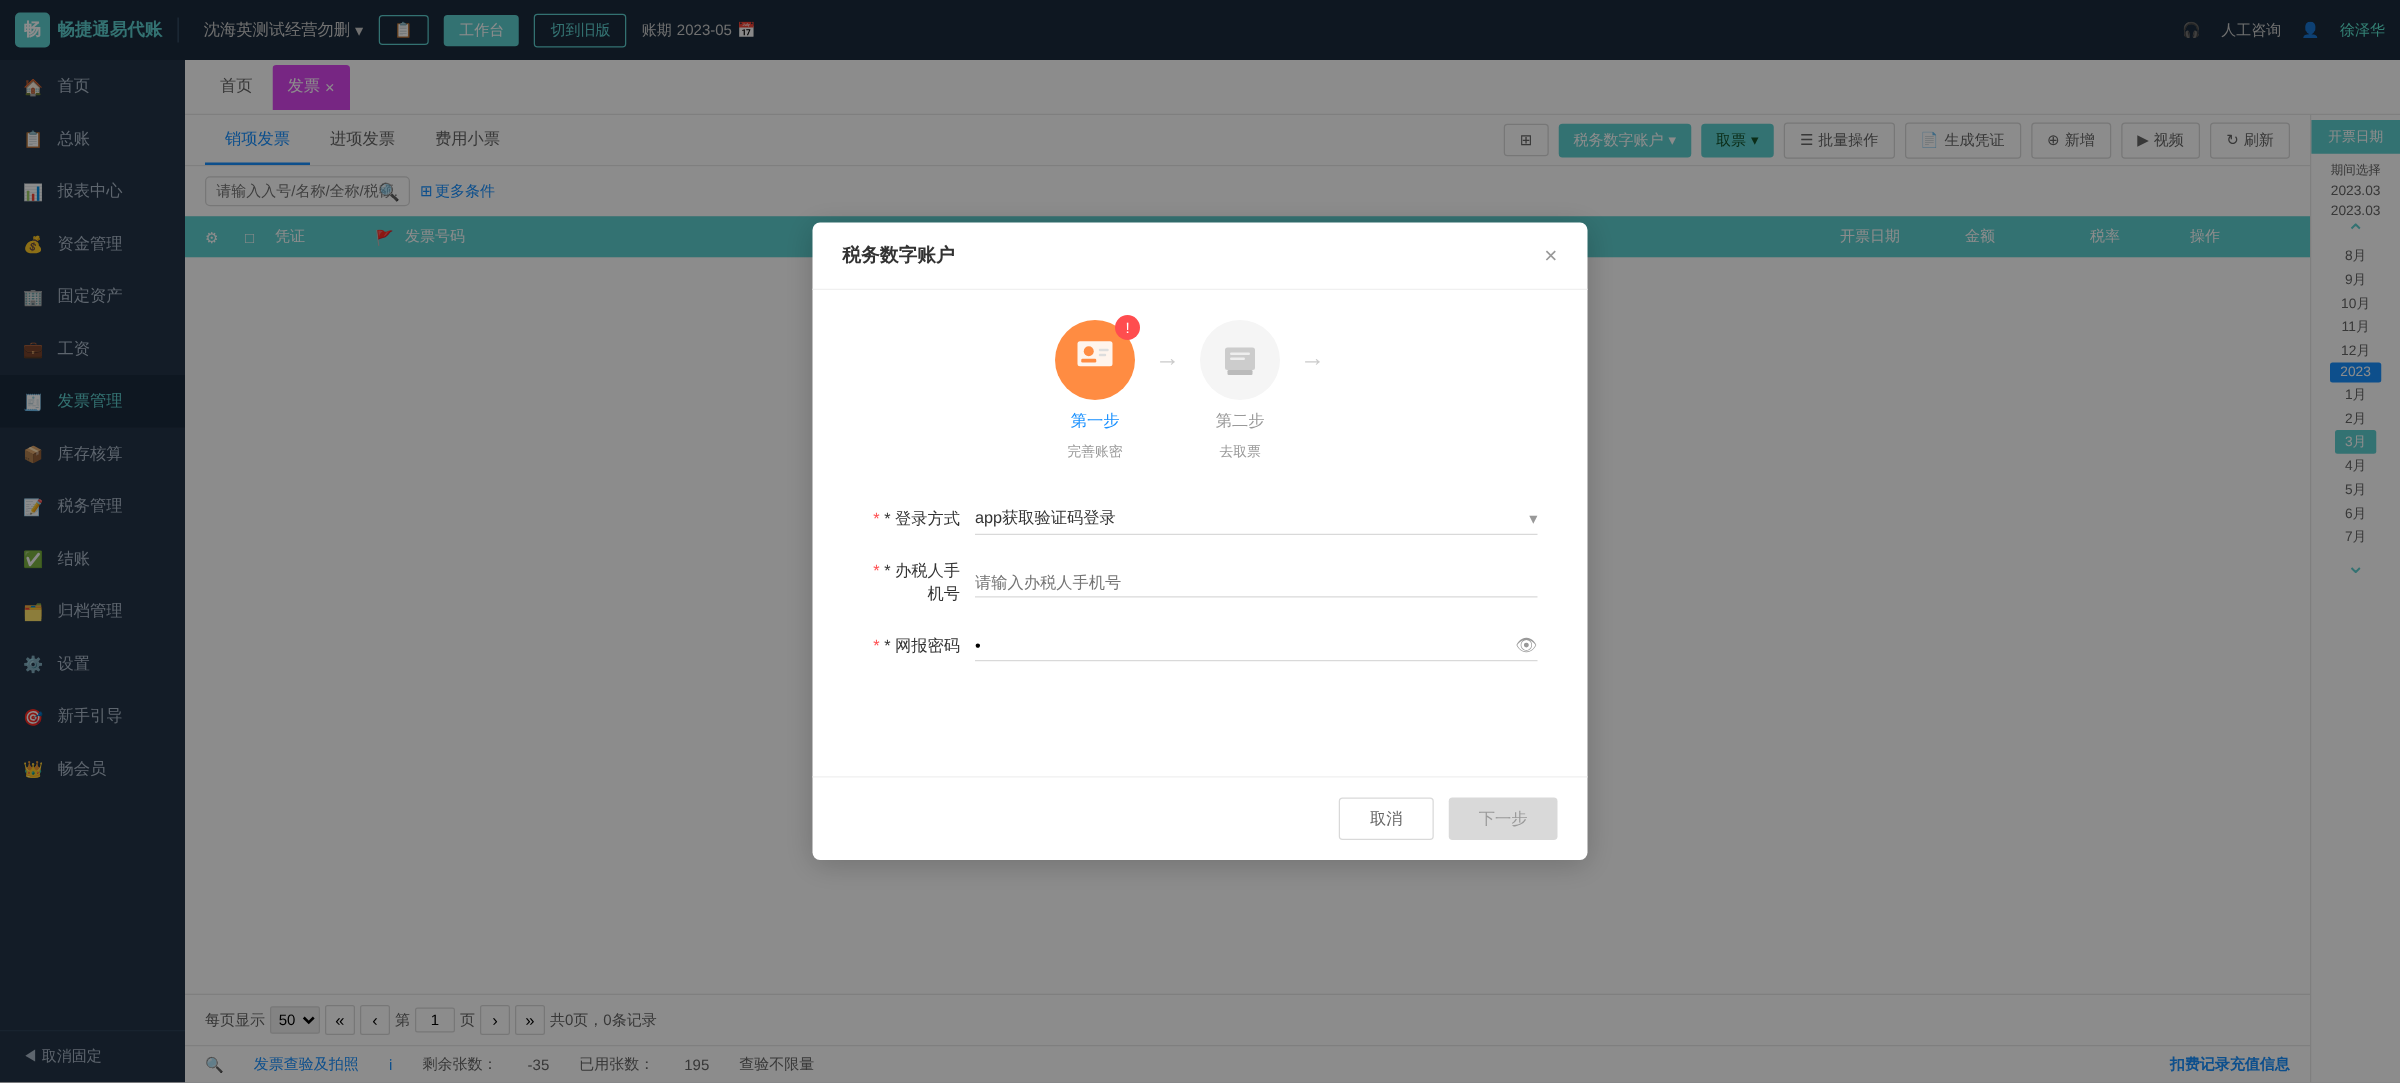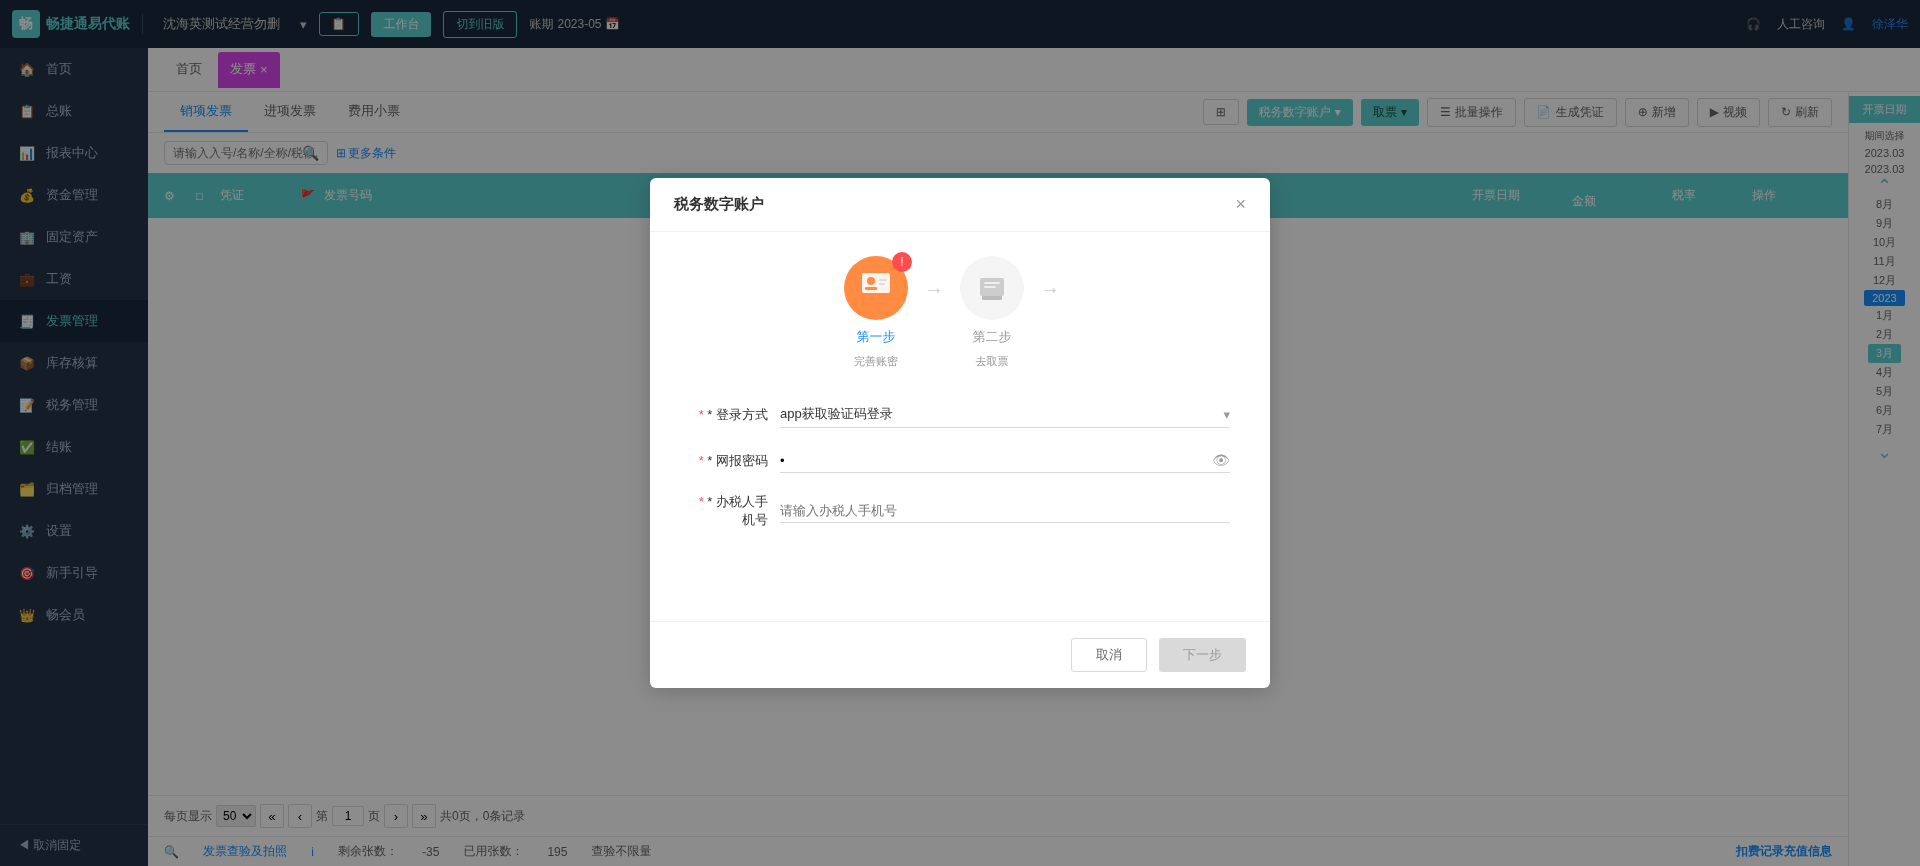--- a/index.html
+++ b/index.html
@@ -8,26 +8,26 @@
     
     .app-container { display: flex; flex-direction: column; height: 866px; width: 1920px; }
     .top-bar { height: 48px; background: #1a2b3c; display: flex; align-items: center; padding: 0 12px; gap: 12px; flex-shrink: 0; }
     .main-area { display: flex; flex: 1; overflow: hidden; }
     .sidebar { width: 148px; background: #243447; flex-shrink: 0; display: flex; flex-direction: column; }
     .content-area { flex: 1; display: flex; flex-direction: column; background: #f0f2f5; position: relative; }
 
     
     .logo { color: #5ecfcf; font-size: 14px; font-weight: bold; display: flex; align-items: center; gap: 6px; }
     .logo-icon { width: 28px; height: 28px; background: #5ecfcf; border-radius: 4px; display: flex; align-items: center; justify-content: center; }
-    .company-selector { display: flex; align-items: center; gap: 20px; color: #ccc; font-size: 13px; margin-left: 8px; cursor: pointer; }
+    .company-selector { display: flex; align-items: center; gap: 4px; color: #ccc; font-size: 13px; margin-left: 8px; cursor: pointer; }
     .top-bar-btn { background: transparent; border: 1px solid #5ecfcf; color: #5ecfcf; padding: 4px 12px; border-radius: 3px; cursor: pointer; font-size: 12px; }
     .top-bar-btn.active { background: #5ecfcf; color: white; border: none; }
     .period-info { color: #ccc; font-size: 12px; display: flex; align-items: center; gap: 4px; }
     .top-right { margin-left: auto; display: flex; align-items: center; gap: 16px; color: #ccc; font-size: 12px; }
-    .user-name { color: #3b82f6; font-family: Liberation Mono, monospace; }
+    .user-name { color: #5eead4; font-family: Liberation Mono, monospace; }
 
     
     .sidebar-item { display: flex; align-items: center; gap: 10px; padding: 12px 18px; color: #aab8c8; cursor: pointer; font-size: 13px; transition: background 0.2s; }
     .sidebar-item.active { background: #1a2b3c; color: #5ecfcf; }
     .sidebar-item .icon { width: 18px; height: 18px; display: flex; align-items: center; justify-content: center; flex-shrink: 0; }
     .sidebar-bottom { margin-top: auto; }
     .cancel-fixed { display: flex; align-items: center; gap: 4px; padding: 12px 18px; color: #aab8c8; font-size: 12px; cursor: pointer; border-top: 1px solid #2d4157; }
 
     
     .content-header { background: white; border-bottom: 1px solid #e8e8e8; padding: 0 16px; display: flex; align-items: center; height: 44px; gap: 4px; }
@@ -274,21 +274,21 @@
             </span>
           </div>
 
           <div class="table-header">
             <span style="width:32px;">⚙</span>
             <span style="width:24px;">□</span>
             <span style="width:80px;">凭证</span>
             <span style="width:24px;">🚩</span>
             <span style="flex:1;">发票号码</span>
             <span style="width:100px;">开票日期</span>
-            <span style="width:100px;margin-top:12px;">金额</span>
+            <span style="width:100px;">金额</span>
             <span style="width:80px;">税率</span>
             <span style="width:80px;">操作</span>
           </div>
 
           <div class="table-area">
             <div class="empty-table">
               <span>暂无数据</span>
             </div>
           </div>
 
@@ -420,38 +420,38 @@
           </div>
           <div class="form-control-select">
             <span>app获取验证码登录</span>
             <span style="color:#999;">▾</span>
           </div>
         </div>
 
         <div class="form-row">
           <div class="form-label">
             <span style="color:#ff4d4f;">*</span>
+            <span>* 办税人手机号</span>
+          </div>
+          <div class="form-control">
+            <input type="text" style="border: none; outline: none; font-size: 13px; flex: 1 1 0%; background: transparent; color: rgb(153, 153, 153);" placeholder="请输入办税人手机号">
+          </div>
+        </div>
+
+        <div class="form-row">
+          <div class="form-label">
+            <span style="color:#ff4d4f;">*</span>
             <span>* 网报密码</span>
           </div>
           <div class="form-control">
             <input type="password" value="a" style="border: none; outline: none; font-size: 13px; flex: 1 1 0%; background: transparent;">
             <span style="color:#999;cursor:pointer;font-size:14px;">👁</span>
           </div>
         </div>
 
-        <div class="form-row">
-          <div class="form-label">
-            <span style="color:#ff4d4f;">*</span>
-            <span>* 办税人手机号</span>
-          </div>
-          <div class="form-control">
-            <input type="text" style="border: none; outline: none; font-size: 13px; flex: 1 1 0%; background: transparent; color: rgb(153, 153, 153);" placeholder="请输入办税人手机号">
-          </div>
-        </div>
-
         <div class="form-spacer"></div>
       </div>
     </div>
 
     <div class="modal-footer">
       <button class="btn-cancel">取消</button>
       <button class="btn-next">下一步</button>
     </div>
   </div>
 </div>

